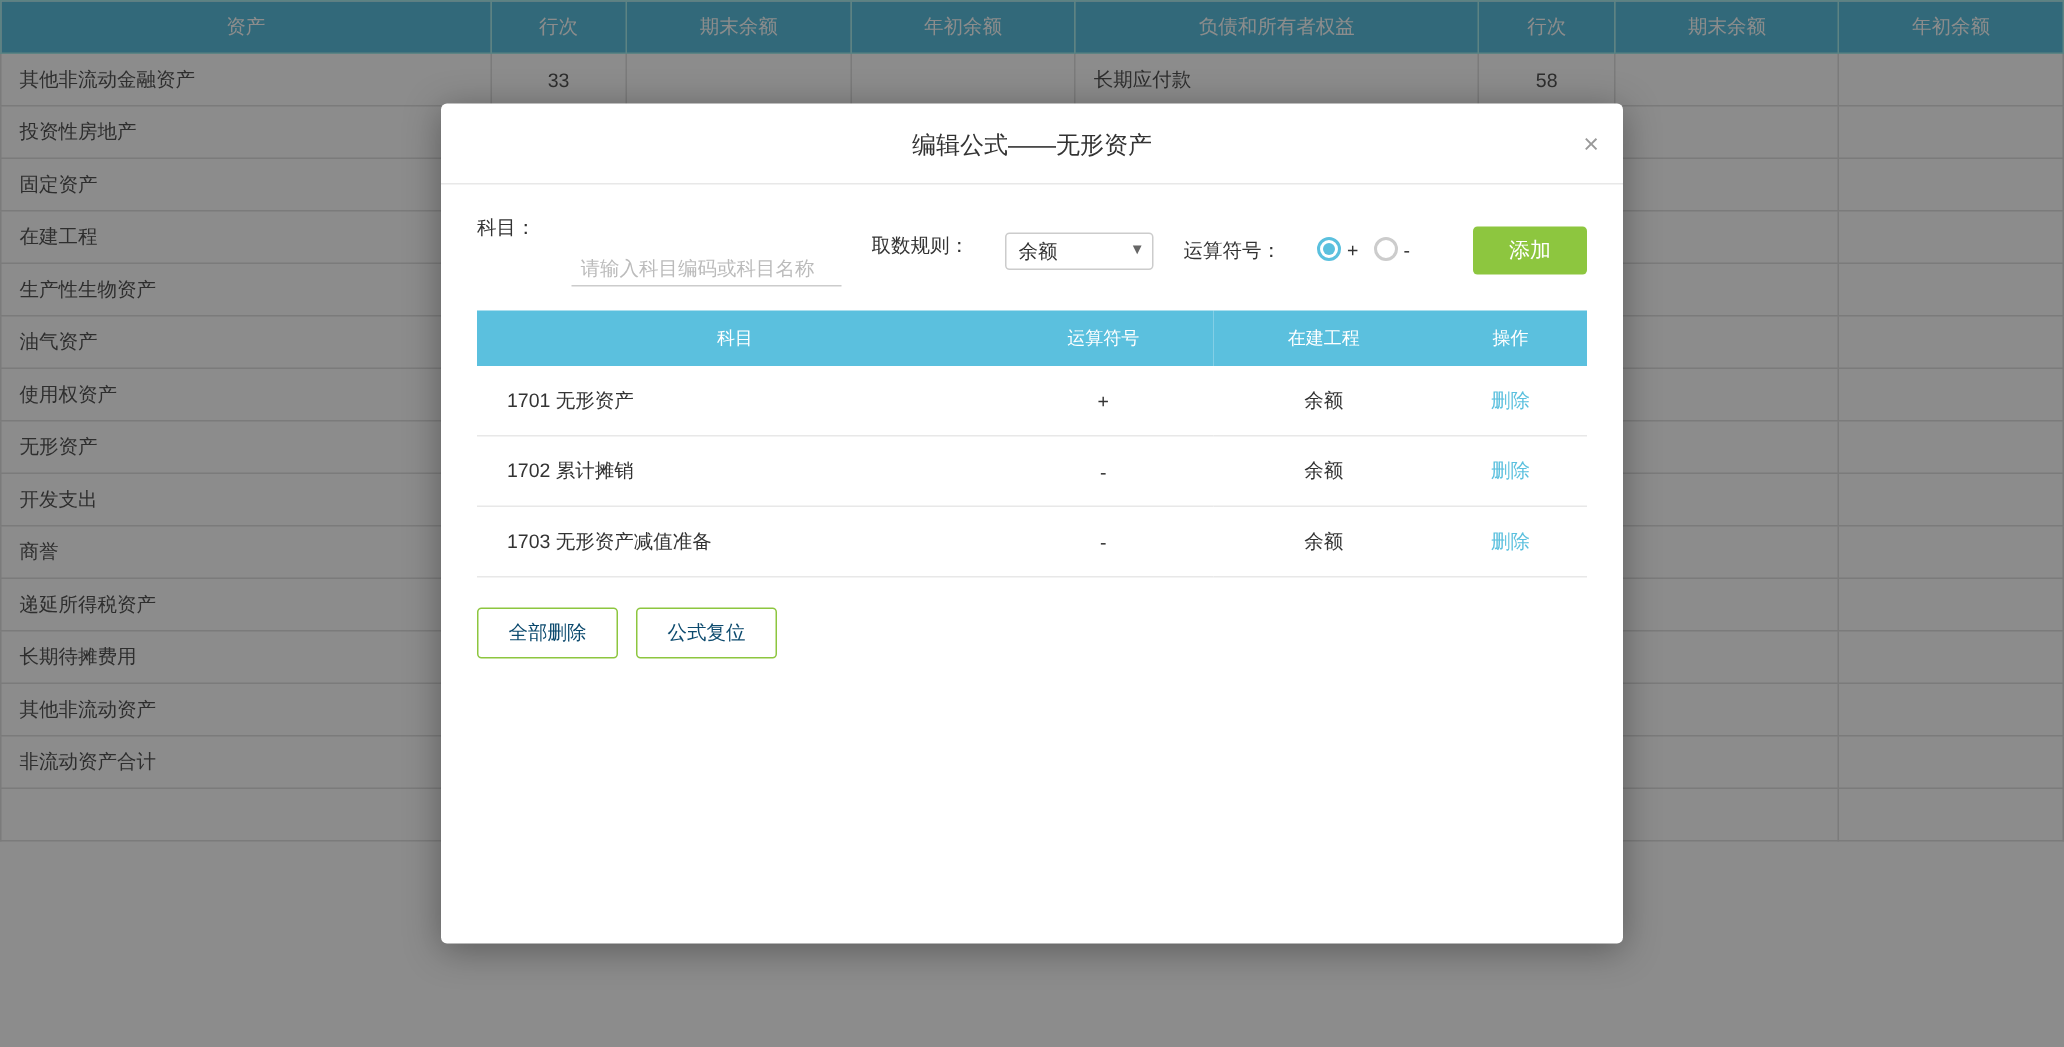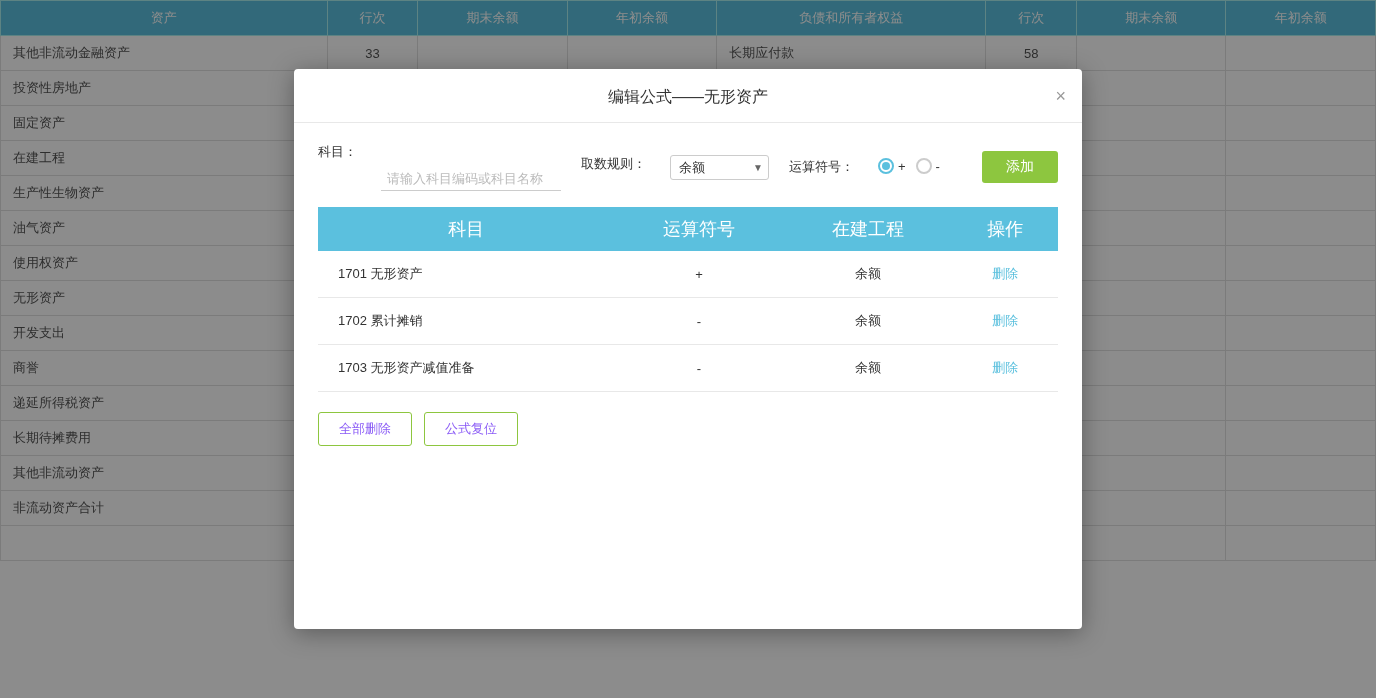--- a/index.html
+++ b/index.html
@@ -227,21 +227,21 @@
       width: 100%;
       border-collapse: collapse;
     }
 
     .data-table thead th {
       background: #5bc0de;
       color: #fff;
       padding: 10px 12px;
       text-align: center;
       font-weight: normal;
-      font-size: 18px;
+      font-size: 12px;
     }
 
     .data-table tbody tr {
       border-bottom: 1px solid #e8e8e8;
     }
 
     .data-table tbody tr:last-child {
       border-bottom: 1px solid #e8e8e8;
     }
 
@@ -277,21 +277,21 @@
     }
 
     .footer-buttons {
       display: flex;
       gap: 12px;
     }
 
     .btn-outline {
       border: 1px solid #8dc63f;
       background: #fff;
-      color: #8b5cf6;
+      color: #0c4a6e;
       border-radius: 3px;
       padding: 7px 20px;
       font-size: 13px;
       cursor: pointer;
     }
   </style>
 </head>
 <body>
 
 <div class="bg-table-wrap">

